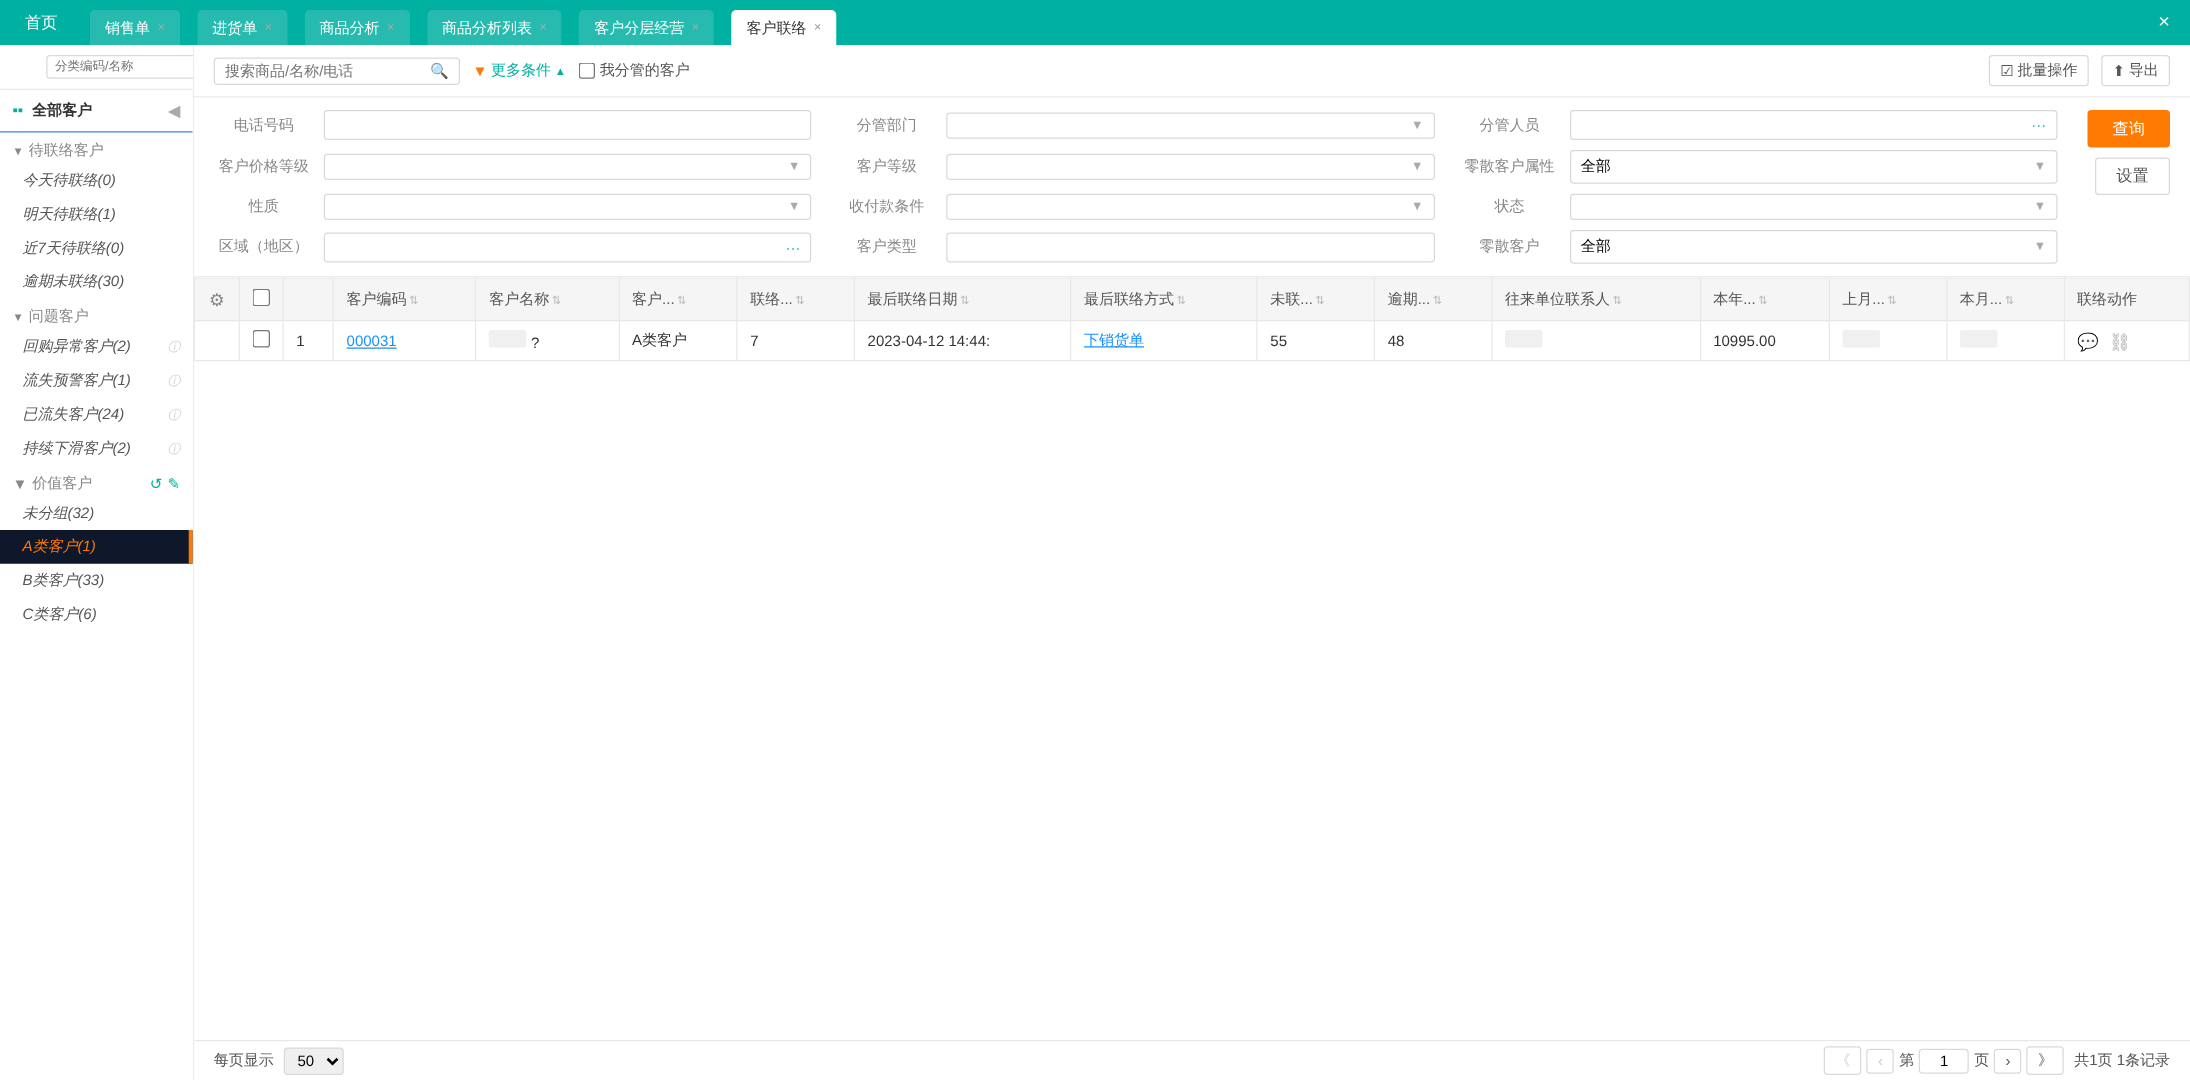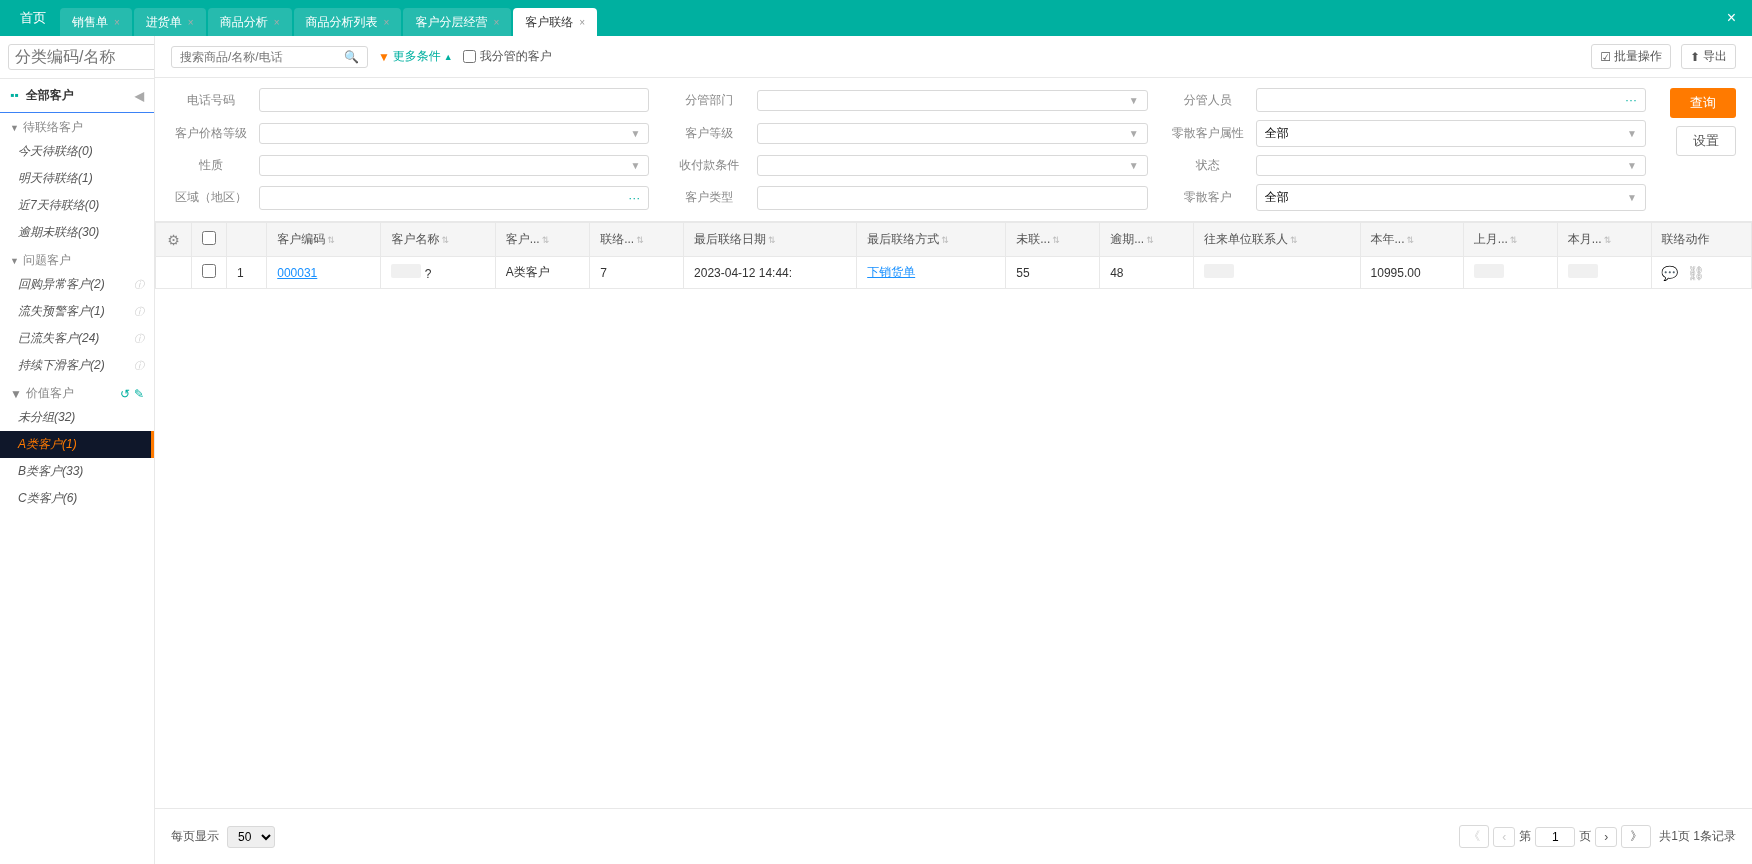--- a/index.html
+++ b/index.html
@@ -1,34 +1,34 @@
 <!DOCTYPE html>
 <html><head>
   <meta charset="utf-8">
   <style>
     * { box-sizing: border-box; margin: 0; padding: 0; font-family: "Microsoft YaHei", "PingFang SC", sans-serif; font-size: 12px; }
     body { background: #f0f2f5; overflow: hidden; width: 1752px; height: 864px; }
 
     
-    .top-nav { display: flex; align-items: center; background: #00b0a0; height: 36px; padding: 0 8px; gap: 2px; }
+    .top-nav { display: flex; align-items: center; background: #00b0a0; height: 36px; padding: 0 8px; gap: 14px; }
     .nav-home { color: #fff; padding: 0 12px; height: 36px; display: flex; align-items: center; cursor: pointer; font-size: 13px; }
     .nav-tab { display: flex; align-items: center; background: rgba(255,255,255,0.15); color: #fff; padding: 0 12px; height: 28px; border-radius: 4px 4px 0 0; cursor: pointer; font-size: 12px; gap: 6px; margin-top: 8px; }
     .nav-tab.active { background: #fff; color: #333; }
     .nav-tab .close-icon { color: #aaa; font-size: 10px; }
     .nav-tab.active .close-icon { color: #999; }
     .nav-spacer { flex: 1; }
     .nav-close-btn { color: #fff; font-size: 16px; cursor: pointer; padding: 4px 8px; }
 
     
     .main-layout { display: flex; height: calc(864px - 36px); }
 
     
     .sidebar { width: 155px; background: #fff; border-right: 1px solid #e8e8e8; display: flex; flex-direction: column; overflow-y: auto; }
     .sidebar-search { display: flex; align-items: center; padding: 8px; border-bottom: 1px solid #e8e8e8; gap: 4px; }
-    .sidebar-search input { border: 1px solid #d9d9d9; border-radius: 3px; padding: 3px 6px; flex: 1; font-size: 16px; outline: none; }
+    .sidebar-search input { border: 1px solid #d9d9d9; border-radius: 3px; padding: 3px 6px; flex: 1; font-size: 10px; outline: none; margin-left: 29px; }
     .sidebar-all-customer { display: flex; align-items: center; justify-content: space-between; padding: 8px 10px; font-weight: bold; font-size: 13px; color: #333; border-bottom: 1px solid #3b82f6; cursor: pointer; }
     .sidebar-all-customer .icons { display: flex; gap: 4px; color: #aaa; }
     .sidebar-section { padding: 6px 10px 2px 10px; color: #888; font-size: 11px; display: flex; align-items: center; gap: 4px; }
     .sidebar-section .arrow { font-size: 9px; }
     .sidebar-item { padding: 5px 10px 5px 18px; cursor: pointer; color: #555; display: flex; align-items: center; justify-content: space-between; font-style: italic; }
     .sidebar-item.active { background: #0f172a; color: #ff7a00; border-right: 3px solid #ff7a00; }
     .sidebar-item .item-label { flex: 1; }
     .sidebar-item .item-icon { color: #ccc; font-size: 10px; }
     .value-section { display: flex; align-items: center; justify-content: space-between; padding: 6px 10px 2px 10px; color: #888; font-size: 11px; }
     .value-section .actions { display: flex; gap: 4px; color: #00b0a0; }
@@ -69,21 +69,21 @@
     .th-settings { width: 36px; text-align: center; }
     .th-checkbox { width: 30px; text-align: center; }
     .col-link { color: #1890ff; text-decoration: underline; cursor: pointer; }
     .col-action { display: flex; gap: 8px; align-items: center; }
     .col-action span { cursor: pointer; color: #aaa; font-size: 14px; }
     .th-sort { display: flex; align-items: center; gap: 2px; cursor: pointer; }
     .th-sort .sort-icon { color: #bbb; font-size: 9px; }
     .text-gray { color: #ccc; background: #f0f0f0; display: inline-block; width: 30px; height: 14px; border-radius: 2px; }
 
     
-    .footer { background: #fff; border-top: 1px solid #e8e8e8; display: flex; align-items: center; justify-content: space-between; padding: 16px 16px; }
+    .footer { background: #fff; border-top: 1px solid #e8e8e8; display: flex; align-items: center; justify-content: space-between; padding: 4px 16px; }
     .footer-left { display: flex; align-items: center; gap: 8px; color: #555; }
     .footer-left select { border: 1px solid #d9d9d9; border-radius: 3px; padding: 2px 6px; font-size: 12px; }
     .footer-right { display: flex; align-items: center; gap: 8px; color: #555; }
     .footer-right .page-nav { display: flex; align-items: center; gap: 4px; }
     .footer-right .page-nav button { border: 1px solid #d9d9d9; background: #fff; padding: 2px 8px; cursor: pointer; border-radius: 3px; color: #555; }
     .footer-right .page-nav button:disabled { color: #ccc; cursor: not-allowed; }
     .footer-right .page-input { border: 1px solid #d9d9d9; border-radius: 3px; padding: 2px 6px; width: 40px; text-align: center; font-size: 12px; }
 
     
     ::-webkit-scrollbar { width: 6px; height: 6px; }

